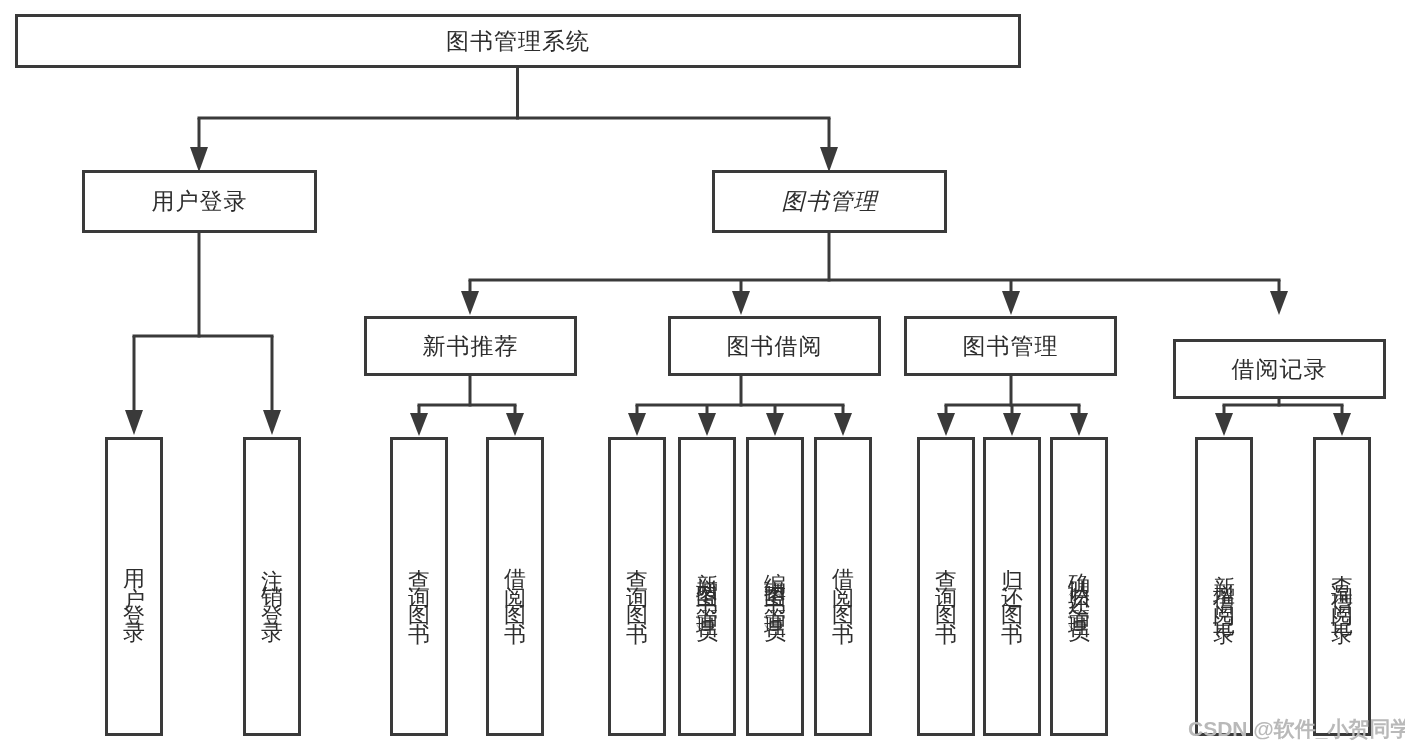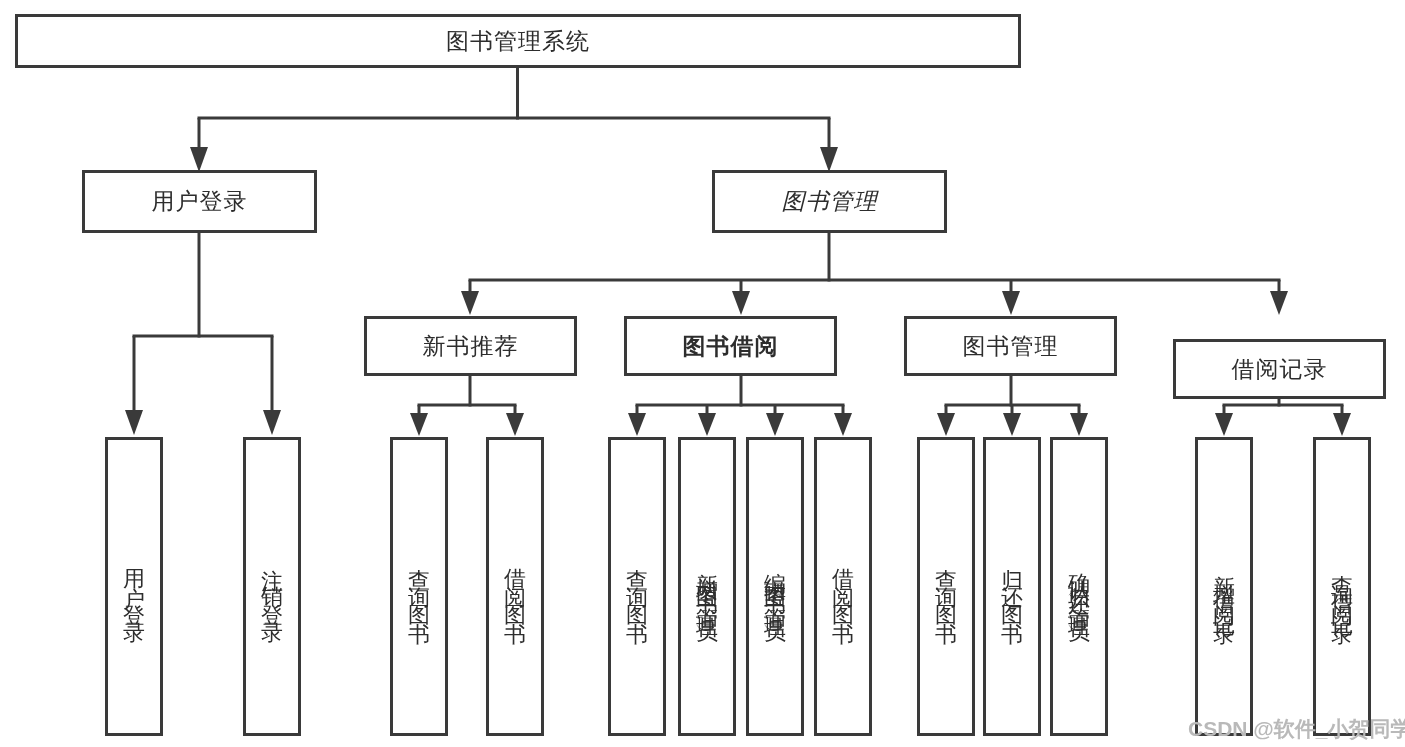--- a/index.html
+++ b/index.html
@@ -122,21 +122,21 @@
   <div class="node node-l2 node-h" style="left:82px;">
     <span>用户登录</span>
   </div>
   <div class="node node-l2 node-h" style="left:712px;font-style:italic;">
     <span>图书管理</span>
   </div>
 
   <div class="node node-l3 node-h" style="left:364px;">
     <span>新书推荐</span>
   </div>
-  <div class="node node-l3 node-h" style="left:624px;font-weight:bold;">
+  <div class="node node-l3 node-h" style="left:668px;">
     <span>图书借阅</span>
   </div>
   <div class="node node-l3 node-h" style="left:904px;">
     <span>图书管理</span>
   </div>
   <div class="node node-l3 node-h" style="left:1173px;margin-top:23px;">
     <span>借阅记录</span>
   </div>
 
   <div class="node leaf" style="left:105px;">

